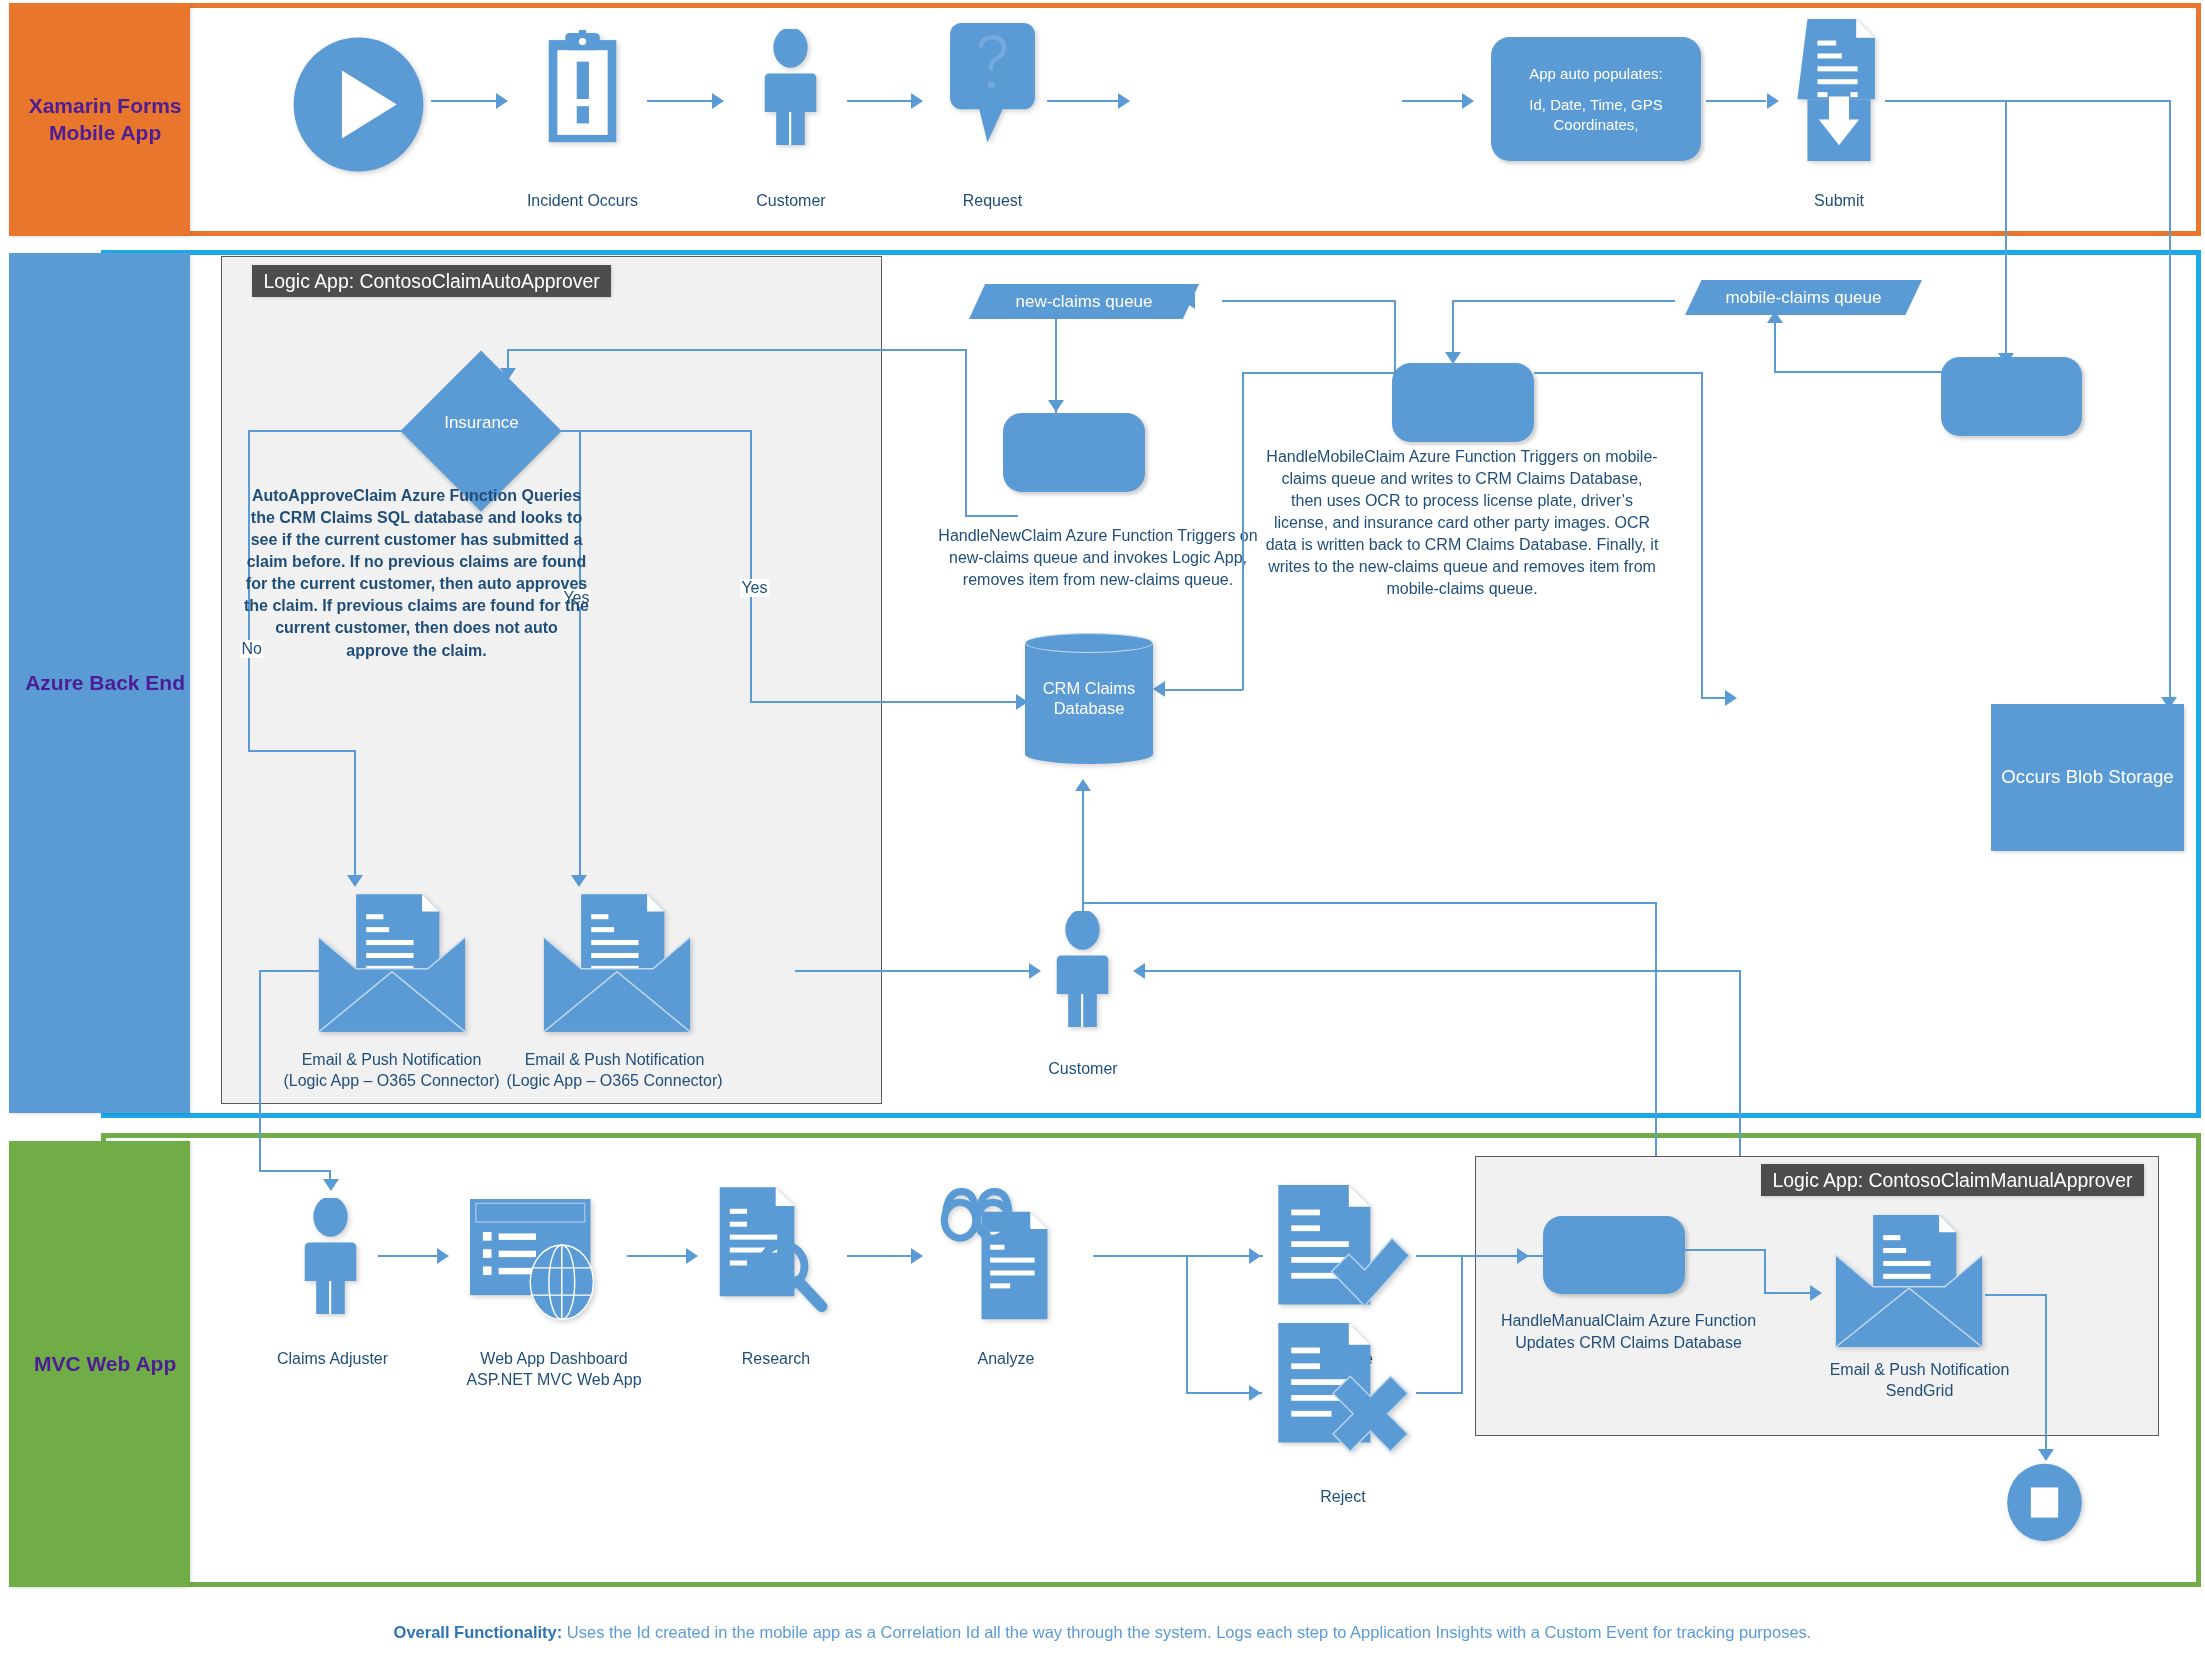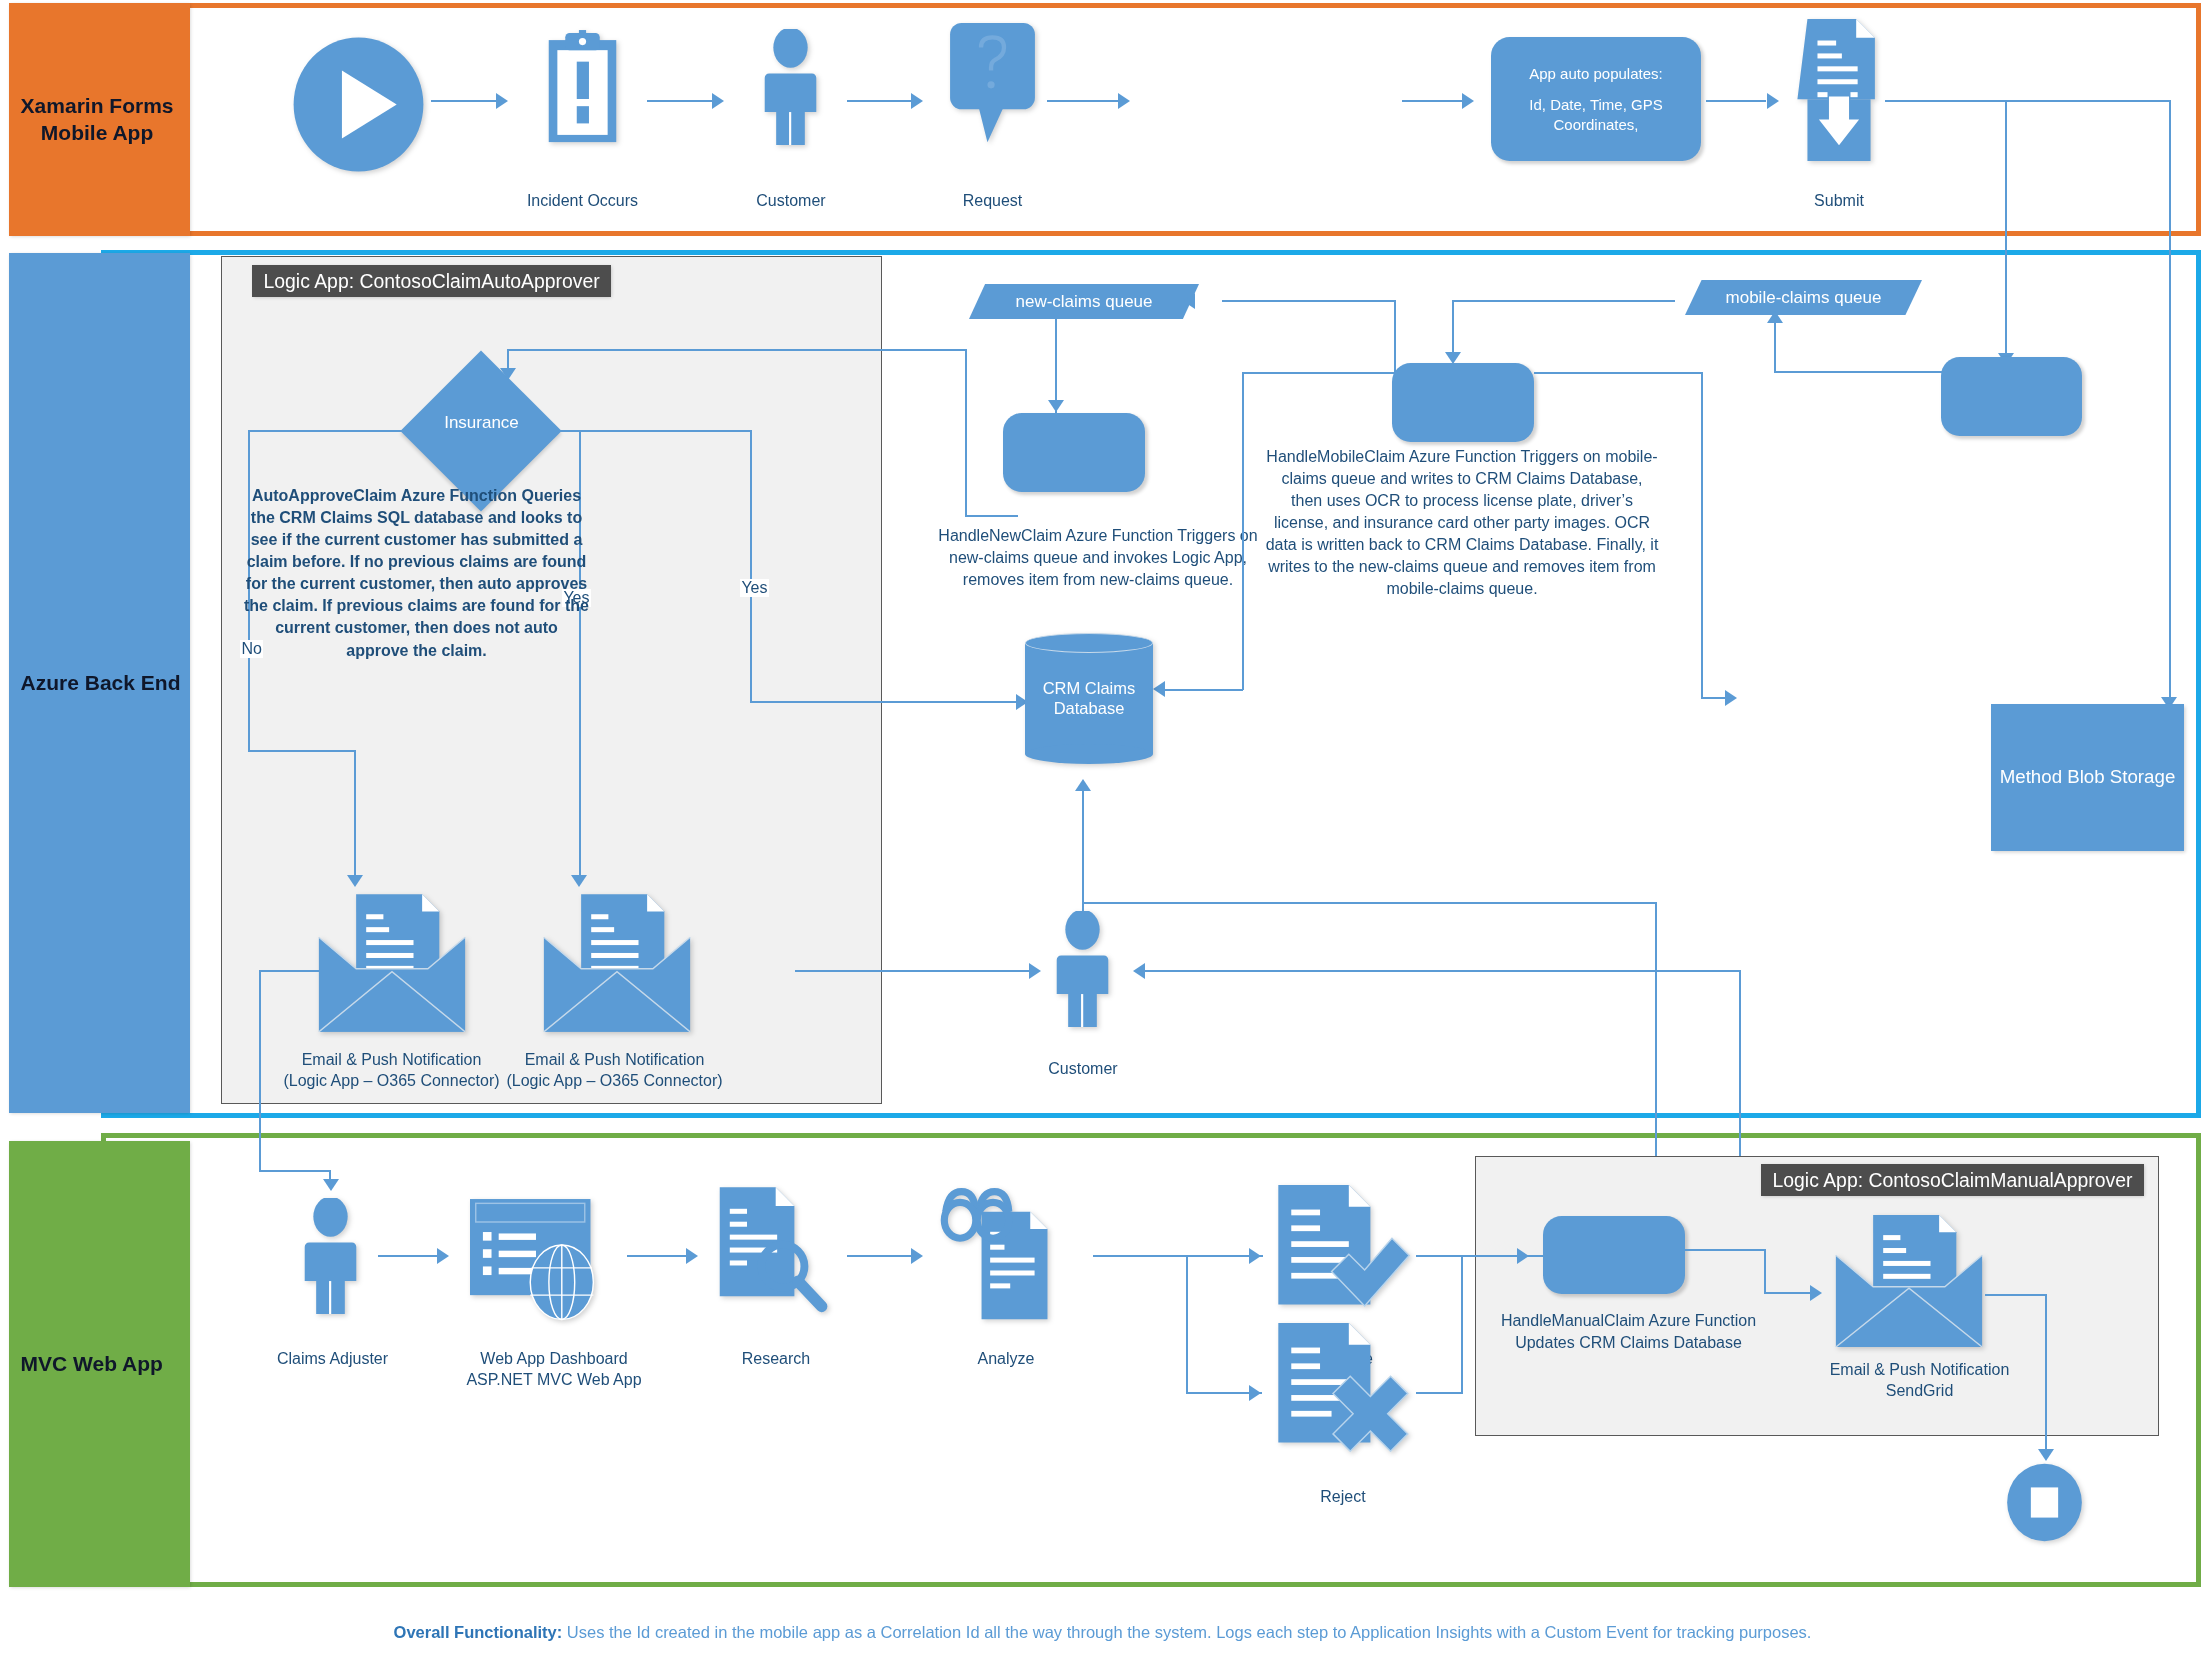--- a/index.html
+++ b/index.html
@@ -6,21 +6,21 @@
   body{font-family:"Liberation Sans", sans-serif;}
   #stage{position:relative;width:2205px;height:1662px;background:#fff;overflow:hidden;}
 
   
   .band{position:absolute;box-sizing:border-box;background:#fff;}
   .band-mobile{left:101px;top:2.9px;width:2100px;height:233px;border:5.8px solid #E8762C;}
   .band-azure{left:101px;top:250px;width:2100px;height:868px;border:5.8px solid #1CA9E8;}
   .band-mvc{left:101px;top:1133px;width:2100px;height:454px;border:5.8px solid #70AD47;}
 
   .lane-label{position:absolute;box-sizing:border-box;display:flex;align-items:center;
-    justify-content:flex-start;text-align:center;color:#0f172a;font-weight:bold;line-height:1.3;
+    justify-content:center;text-align:center;color:#4c1d95;font-weight:bold;line-height:1.3;
     box-shadow:1.4px 1.4px 3.6px rgba(0,0,0,.18);padding-left:12px;}
   .lane-mobile{left:8.6px;top:2.9px;width:181px;height:233px;background:#E8762C;font-size:21px;}
   .lane-azure{left:8.6px;top:253px;width:181px;height:860px;background:#5B9BD5;font-size:21px;}
   .lane-mvc{left:8.6px;top:1141px;width:181px;height:446px;background:#70AD47;font-size:21px;}
 
   
   .group{position:absolute;box-sizing:border-box;background:#F1F1F1;border:1.4px solid #595959;}
   .group-auto{left:221px;top:256px;width:661px;height:848px;}
   .group-manual{left:1475px;top:1156px;width:684px;height:280px;}
   .group-title{position:absolute;box-sizing:border-box;background:#4D4D4D;color:#fff;
@@ -239,21 +239,21 @@
   <div class="ar ar-u" style="left:1767px;top:311px;"></div>
 
   <div class="cyl" style="left:1025px;top:633px;width:128px;height:131px;">
     <div class="body"></div>
     <div class="bot"></div>
     <div class="top"></div>
     <div class="lbl">CRM Claims Database</div>
   </div>
 
 
-  <div class="rect" style="left:1991px;top:704px;width:193px;height:147px;">Method Blob Storage</div>
+  <div class="rect" style="left:1991px;top:704px;width:193px;height:147px;">Occurs Blob Storage</div>
 
   <svg class="sh" style="left:316px;top:894px;width:152px;height:138px;" viewBox="0 0 212 192">
     <path d="M56 0 h92 l24 24 v100 h-116 z" fill="#5B9BD5"></path>
     <polygon points="148,0 172,24 148,24" fill="#ffffff"></polygon>
     <rect x="70" y="28" width="24" height="7" fill="#ffffff"></rect>
     <rect x="70" y="46" width="32" height="7" fill="#ffffff"></rect>
     <rect x="70" y="64" width="66" height="7" fill="#ffffff"></rect>
     <rect x="70" y="82" width="66" height="7" fill="#ffffff"></rect>
     <rect x="70" y="100" width="66" height="7" fill="#ffffff"></rect>
     <path d="M4 60 l52 44 h100 l52 -44 v132 h-204 z" fill="#5B9BD5"></path>

